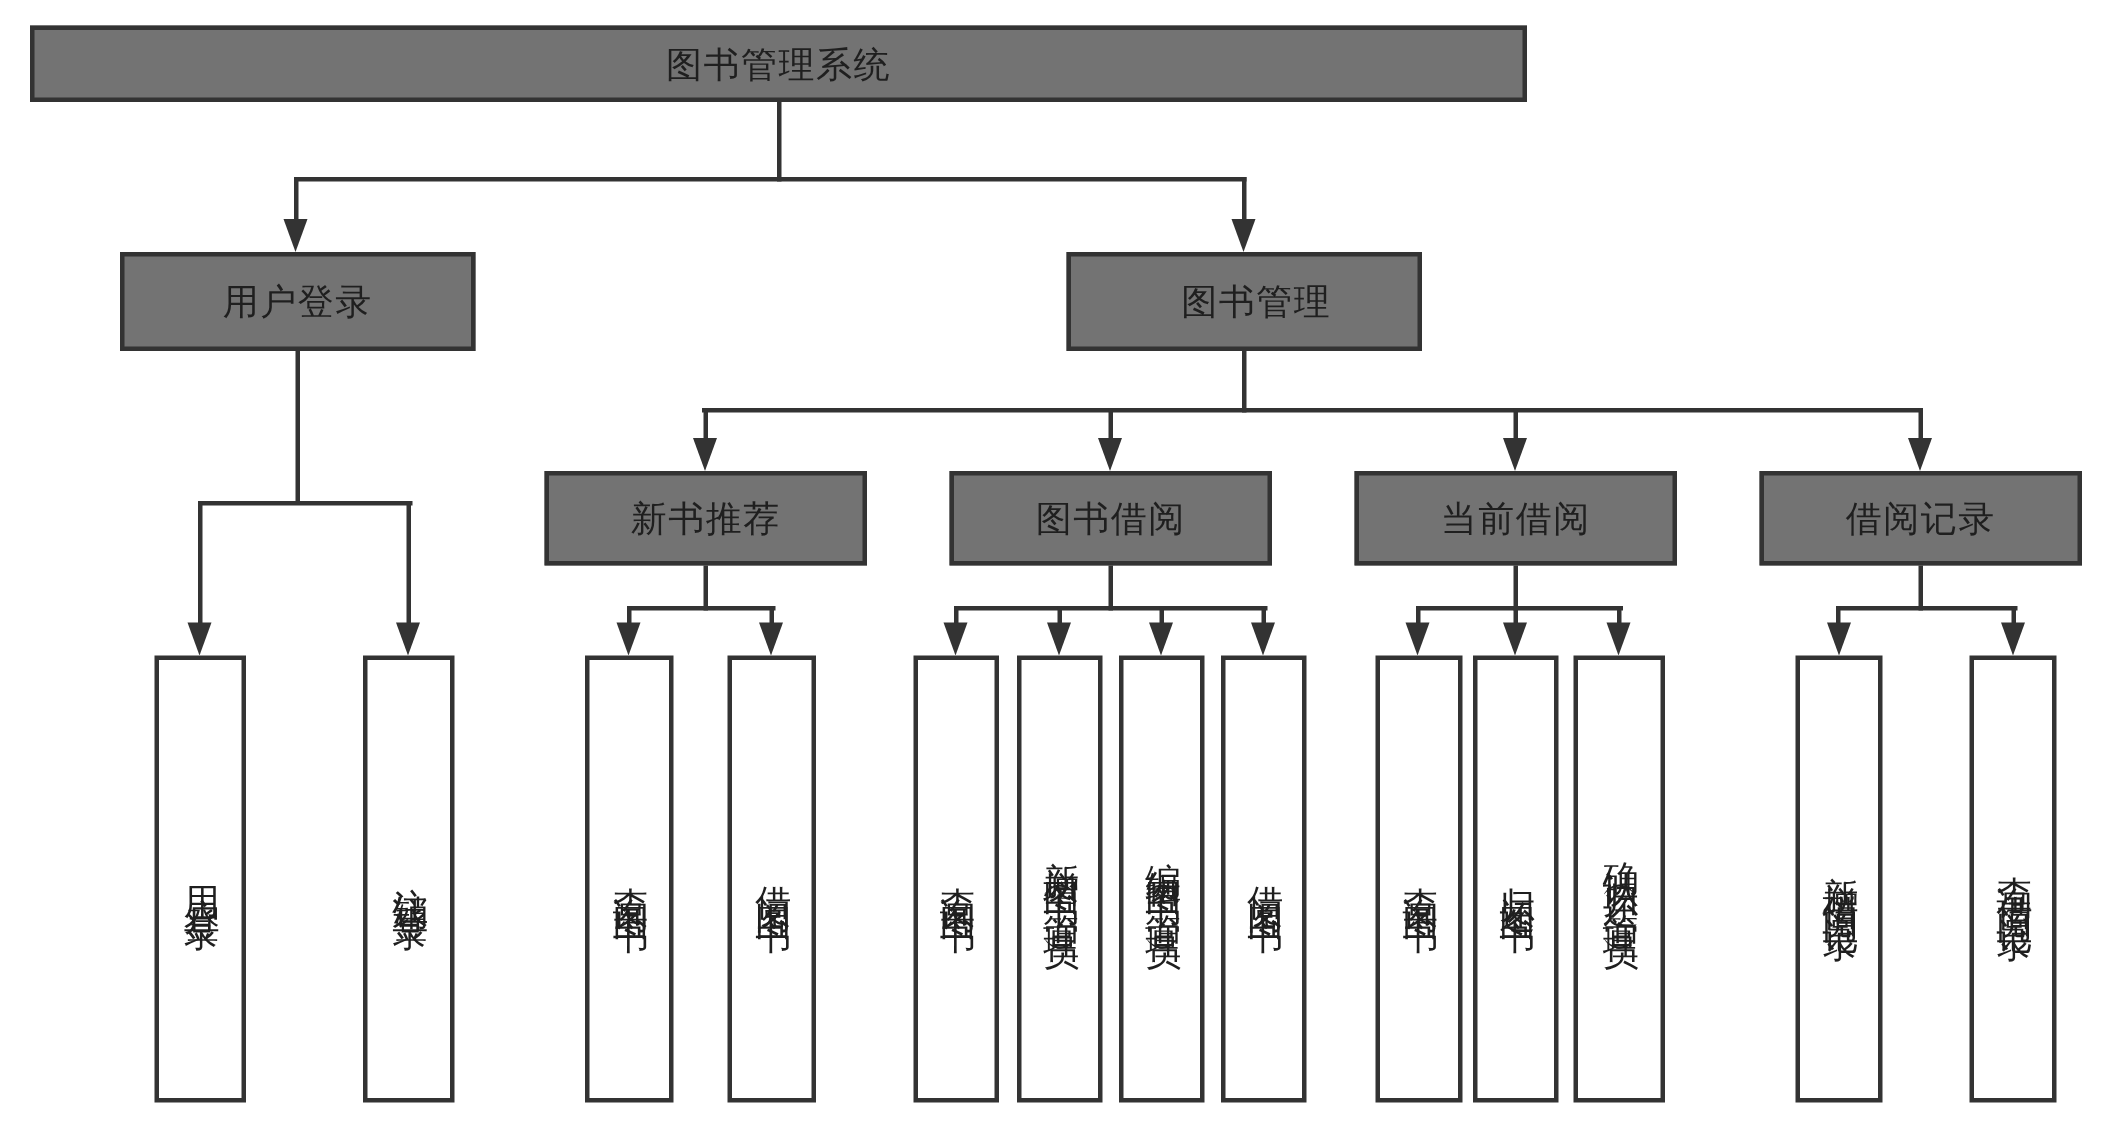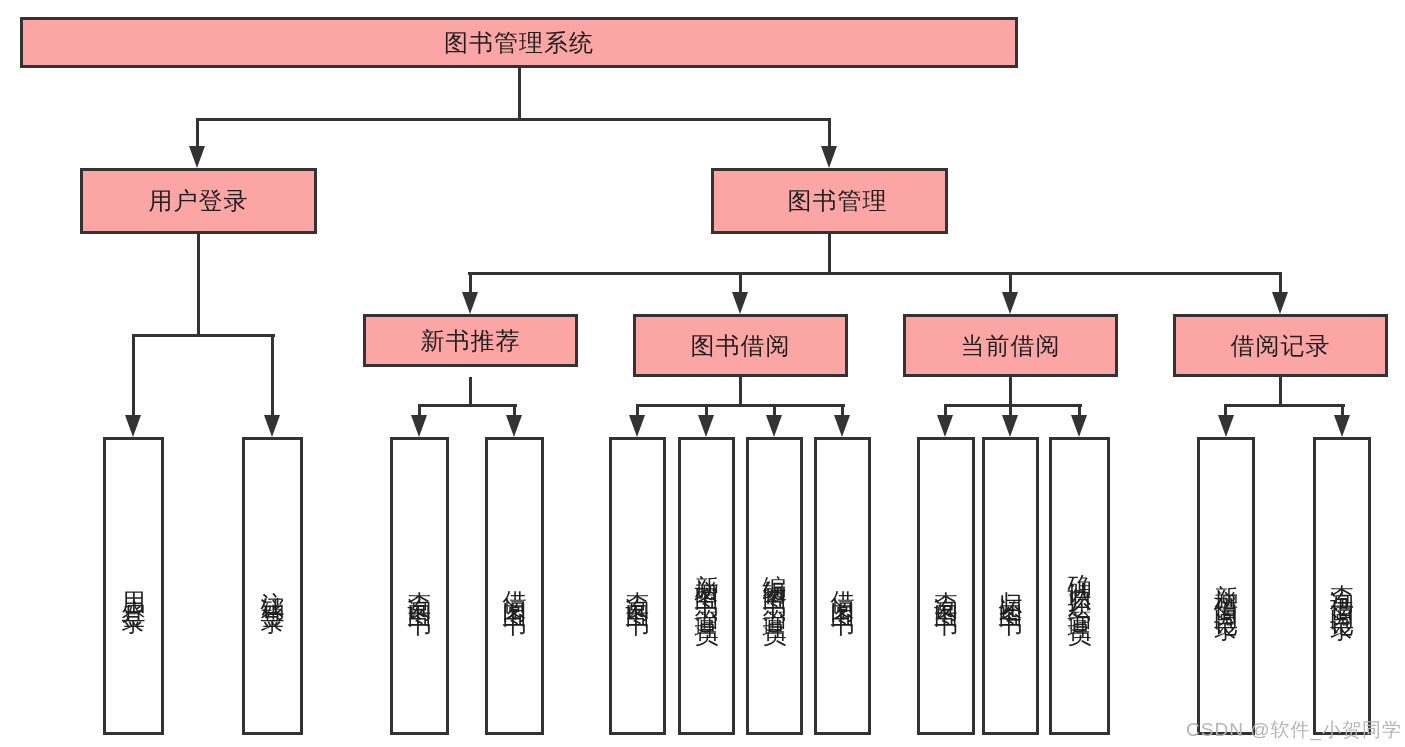--- a/index.html
+++ b/index.html
@@ -2,21 +2,21 @@
 <html><head>
 <meta charset="utf-8">
 <style>
   html,body{margin:0;padding:0;background:#ffffff;}
   #canvas{
     position:relative;width:1405px;height:747px;background:#ffffff;
     font-family:"Liberation Sans","DejaVu Sans",sans-serif;
     color:#1f1f1f;overflow:hidden;
   }
   .box{
-    position:absolute;box-sizing:border-box;background:#fca5a5;
+    position:absolute;box-sizing:border-box;background:#737373;
     border:3px solid #333333;display:flex;align-items:center;justify-content:center;
     font-size:24px;letter-spacing:1px;color:#1f1f1f;
   }
   .vbox{
     position:absolute;box-sizing:border-box;background:#ffffff;
     border:3px solid #333333;display:flex;align-items:center;justify-content:center;
     font-size:24px;color:#1f1f1f;
   }
   .vbox span{
     writing-mode:vertical-rl;text-orientation:mixed;letter-spacing:7px;line-height:1;
@@ -66,21 +66,21 @@
   <div class="ln" style="left:468px;top:272px;width:814px;height:3px;"></div>
   <div class="ln" style="left:469px;top:272px;width:3px;height:24px;"></div>
   <div class="ln" style="left:739px;top:272px;width:3px;height:24px;"></div>
   <div class="ln" style="left:1009px;top:272px;width:3px;height:24px;"></div>
   <div class="ln" style="left:1279px;top:272px;width:3px;height:24px;"></div>
   <div class="ar" style="left:462px;top:292px;"></div>
   <div class="ar" style="left:732px;top:292px;"></div>
   <div class="ar" style="left:1002px;top:292px;"></div>
   <div class="ar" style="left:1272px;top:292px;"></div>
 
-  <div class="box" style="left:363px;top:314px;width:215px;height:53px;">
+  <div class="box" style="left:363px;top:314px;width:215px;height:63px;">
     <span>新书推荐</span>
   </div>
   <div class="box" style="left:633px;top:314px;width:215px;height:63px;">
     <span>图书借阅</span>
   </div>
   <div class="box" style="left:1173px;top:314px;width:215px;height:63px;">
     <span>借阅记录</span>
   </div>
   <div class="box" style="left:903px;top:314px;width:215px;height:63px;">
     <span>当前借阅</span>
@@ -159,15 +159,14 @@
     <span>确认归还（管理员）</span>
   </div>
 
   <div class="vbox" style="left:1197px;top:437px;width:58px;height:298px;">
     <span>新增借阅记录</span>
   </div>
   <div class="vbox" style="left:1313px;top:437px;width:58px;height:298px;">
     <span>查询借阅记录</span>
   </div>
 
-  <div id="watermark">CSDN @软件_小贺同学</div>
 
 </div>
 
 </body></html>

